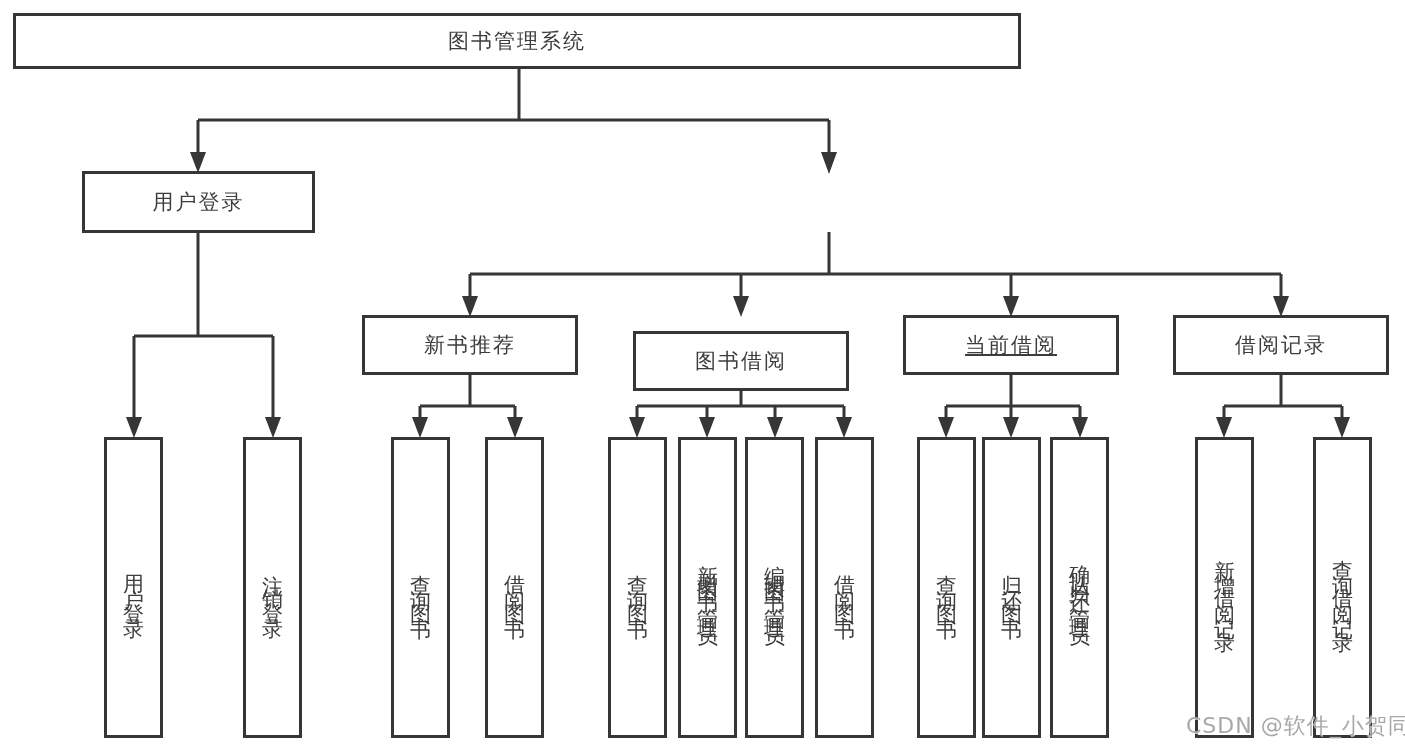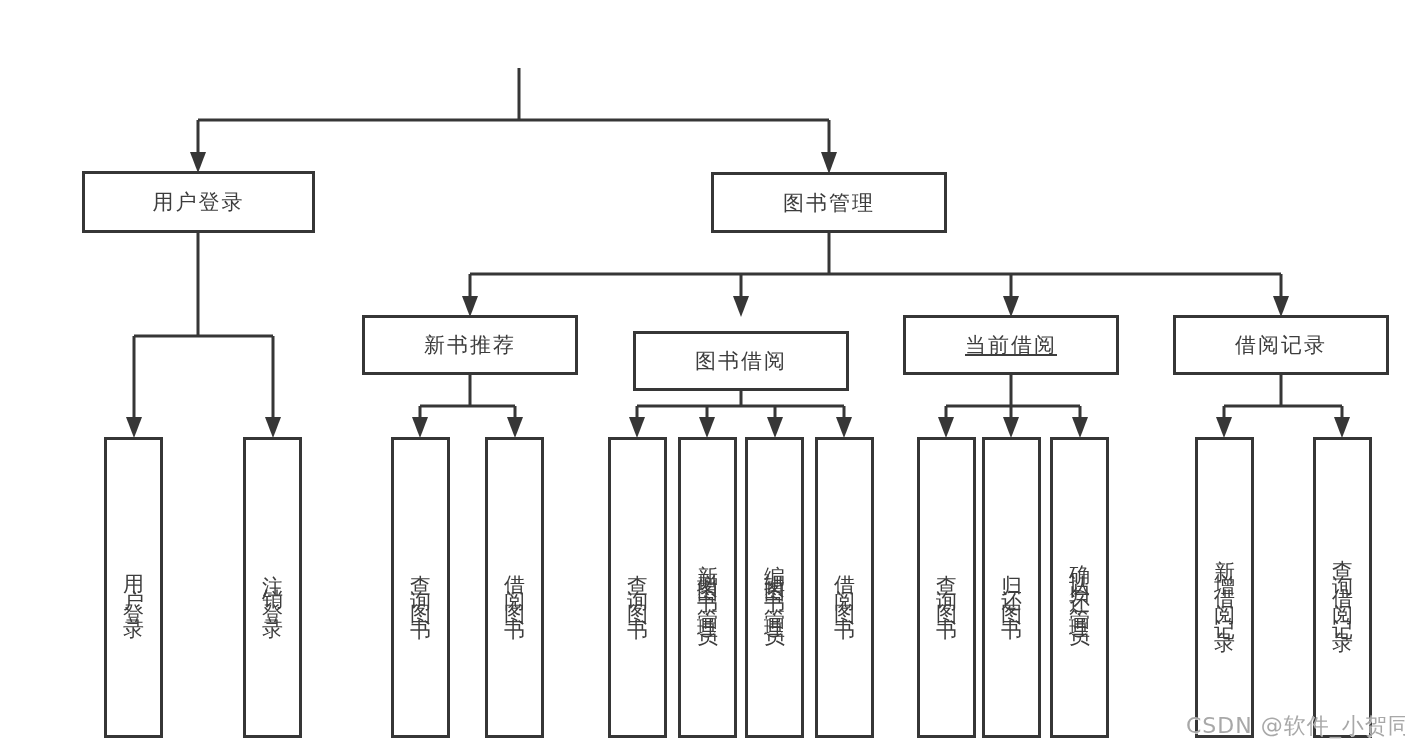--- a/index.html
+++ b/index.html
@@ -137,27 +137,27 @@
 
     <g stroke="#363636" stroke-width="3" fill="none">
       <path d="M1281,374 V406 M1224,406 H1342 M1224,406 V418 M1342,406 V418"></path>
     </g>
     <g fill="#363636" stroke="none">
       <polygon points="1216,417 1232,417 1224,438"></polygon>
       <polygon points="1334,417 1350,417 1342,438"></polygon>
     </g>
   </svg>
 
+  <div class="node root-box">
+    <span class="label">图书管理系统</span>
+  </div>
 
   <div class="node b-user">
     <span class="label">用户登录</span>
   </div>
-  <div class="node b-mgmt">
-    <span class="label">图书管理</span>
-  </div>
 
   <div class="node b-newbook">
     <span class="label">新书推荐</span>
   </div>
   <div class="node b-borrow">
     <span class="label">图书借阅</span>
   </div>
   <div class="node b-current">
     <span class="label">当前借阅</span>
   </div>

